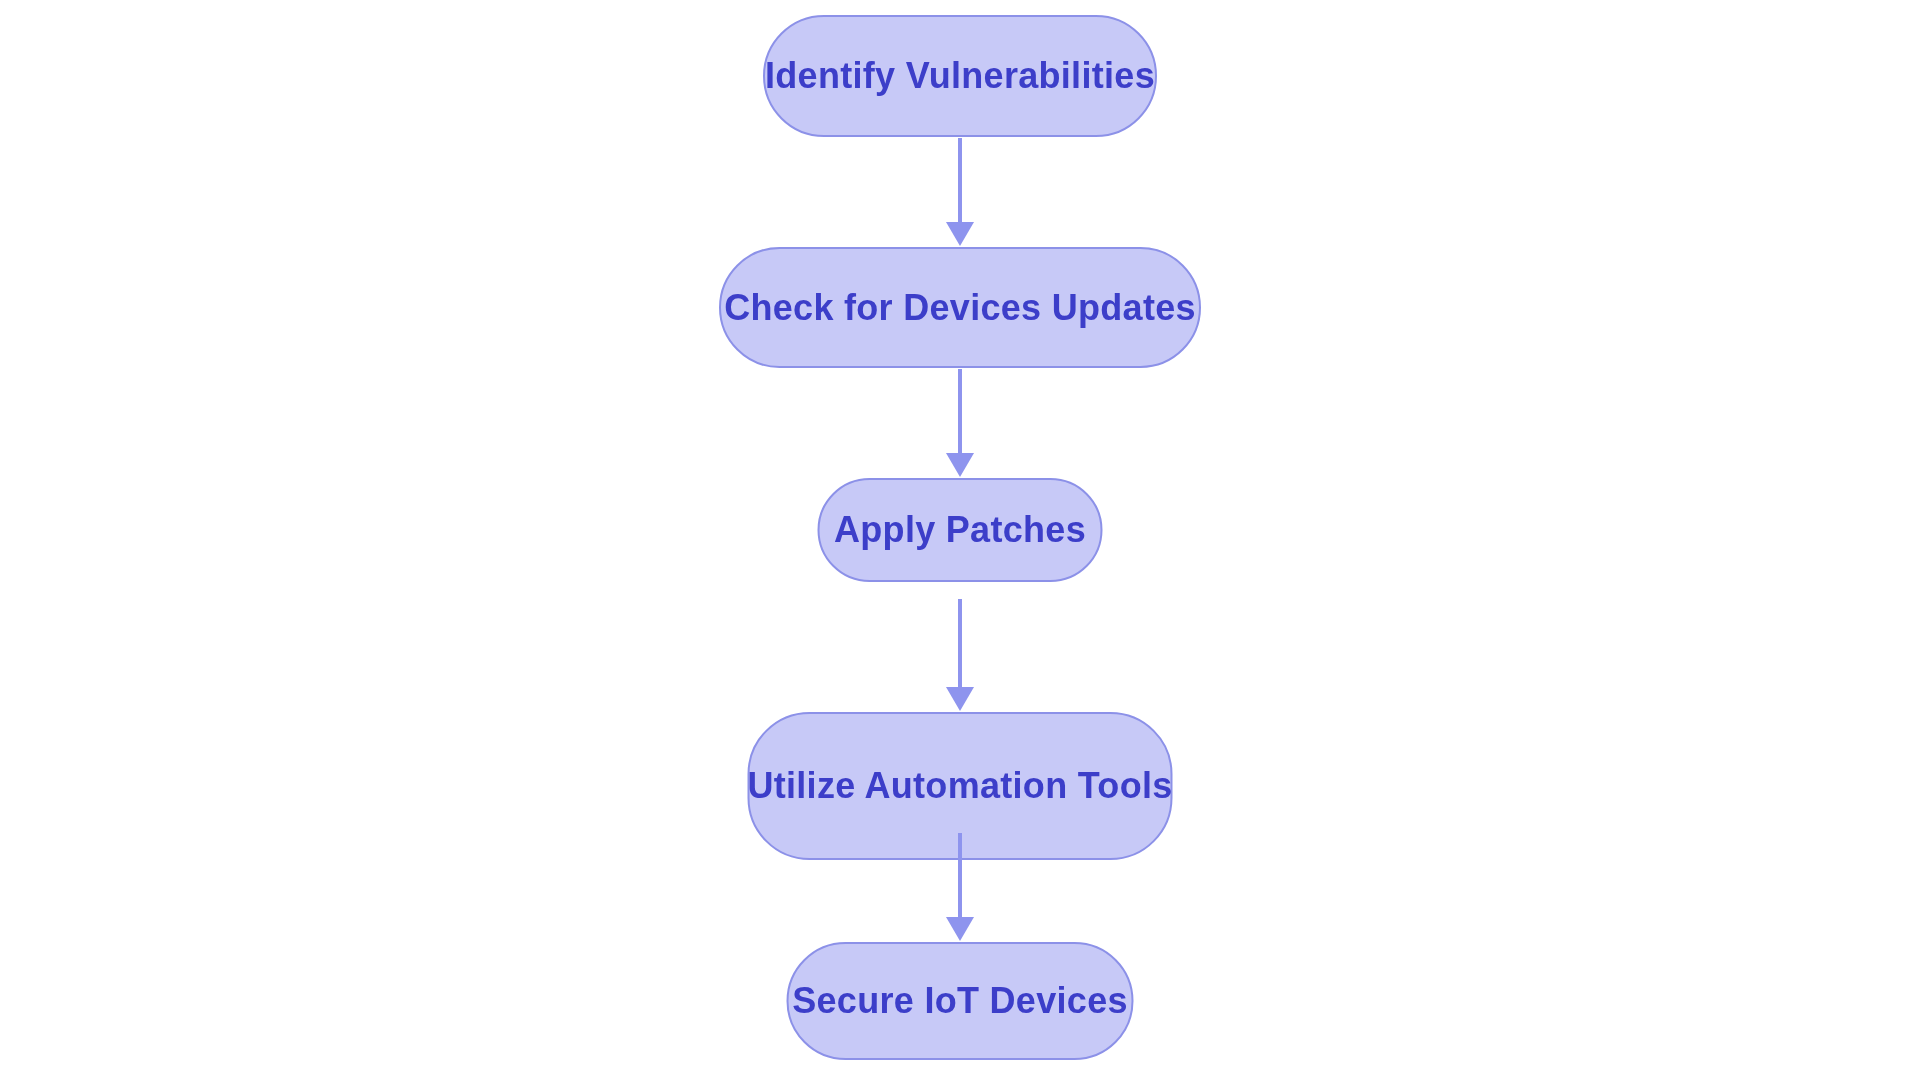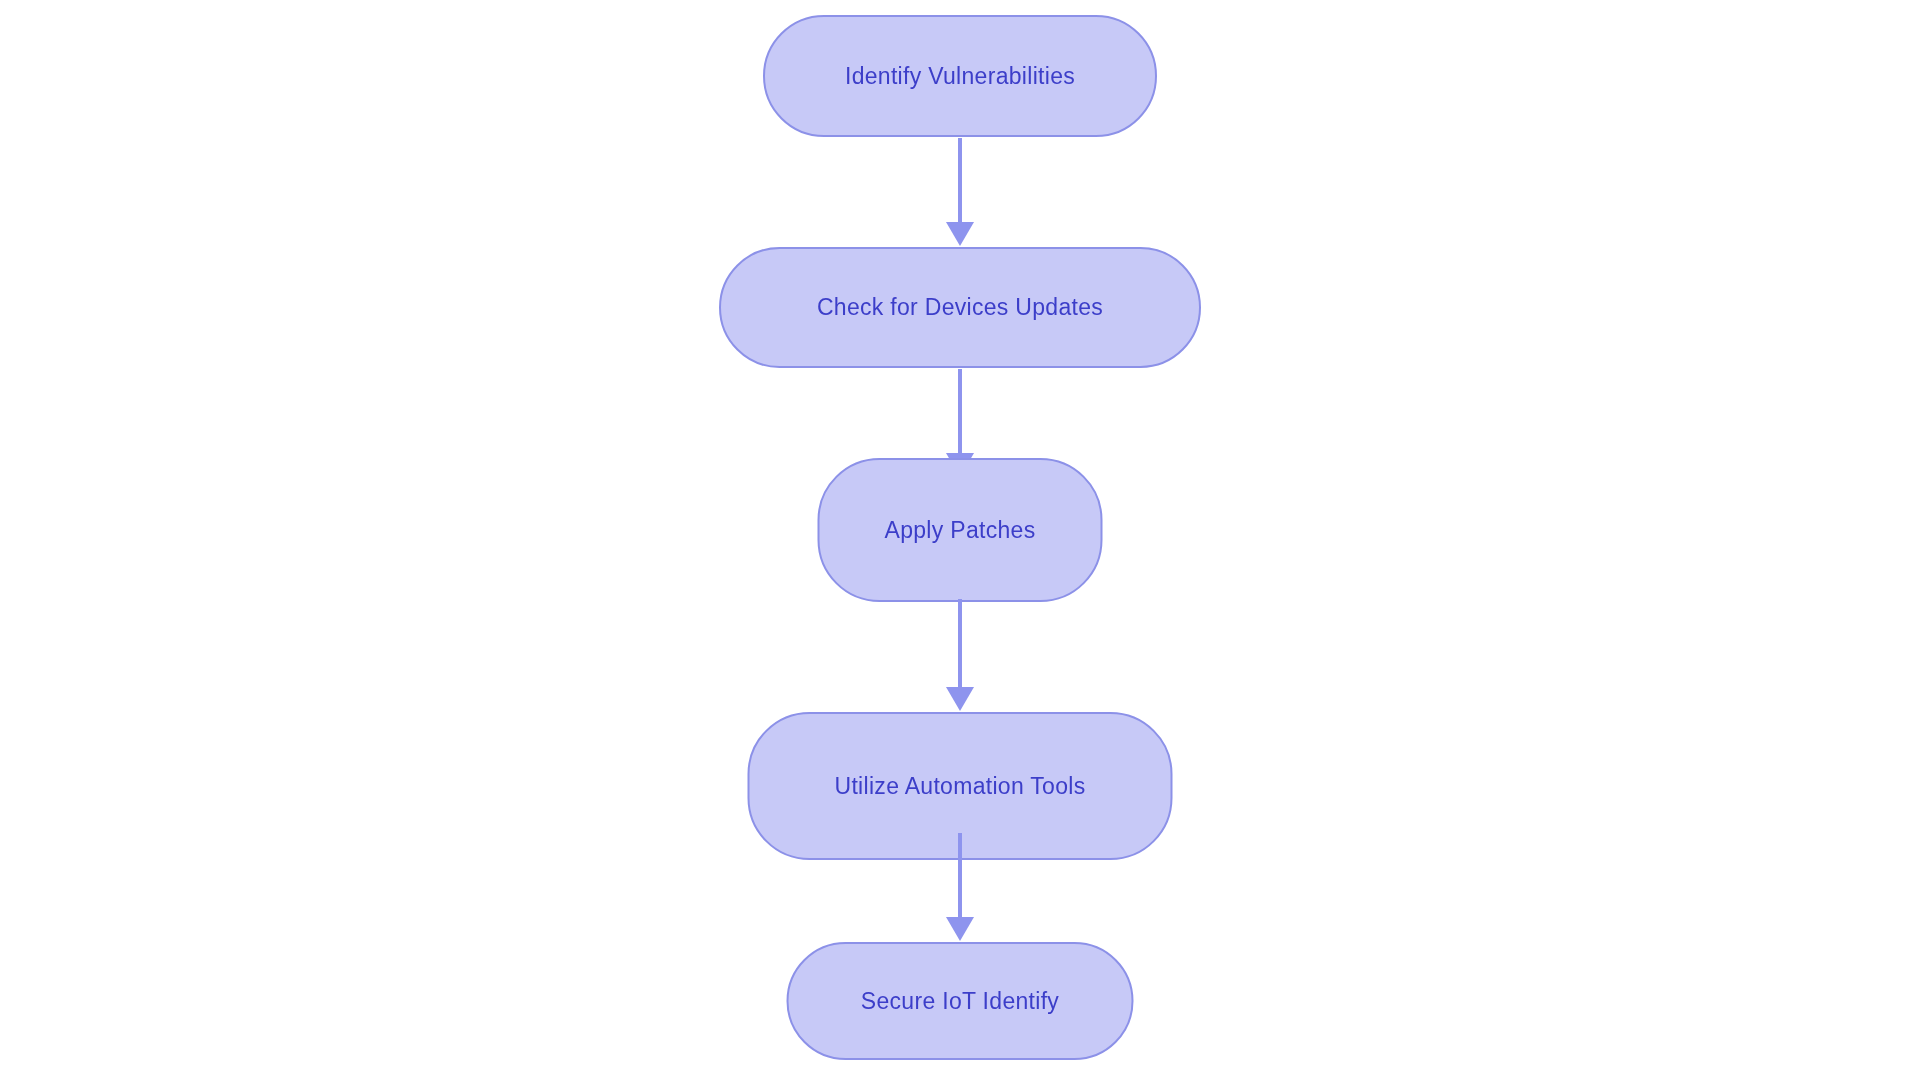--- a/index.html
+++ b/index.html
@@ -23,27 +23,28 @@
     background: var(--node-fill, #c7c9f7);
     border: 2px solid var(--node-border, #8c91e8);
     border-radius: 62px;
     display: flex;
     align-items: center;
     justify-content: center;
     text-align: center;
   }
   .node-label {
     color: var(--node-text, #3c3ec9);
-    font-size: 23px;
+    font-size: 36px;
     letter-spacing: 0.3px;
     white-space: nowrap;
+    font-weight: bold;
   }
   .n1 { top: 15px;  width: 394px; height: 122px; }
   .n2 { top: 247px; width: 482px; height: 121px; }
-  .n3 { top: 458px; width: 285px; height: 144px; }
+  .n3 { top: 478px; width: 285px; height: 104px; }
   .n4 { top: 712px; width: 425px; height: 148px; }
   .n5 { top: 942px; width: 347px; height: 118px; }
 
   .arrow {
     position: absolute;
     left: 50%;
     transform: translateX(-50%);
     width: 28px;
     display: flex;
     flex-direction: column;
@@ -101,16 +102,16 @@
   <div class="node n4">
     <span class="node-label">Utilize Automation Tools</span>
   </div>
 
   <div class="arrow a4">
     <div class="arrow-stem"></div>
     <div class="arrow-head"></div>
   </div>
 
   <div class="node n5">
-    <span class="node-label">Secure IoT Identify</span>
+    <span class="node-label">Secure IoT Devices</span>
   </div>
 
 </div>
 
 </body></html>

